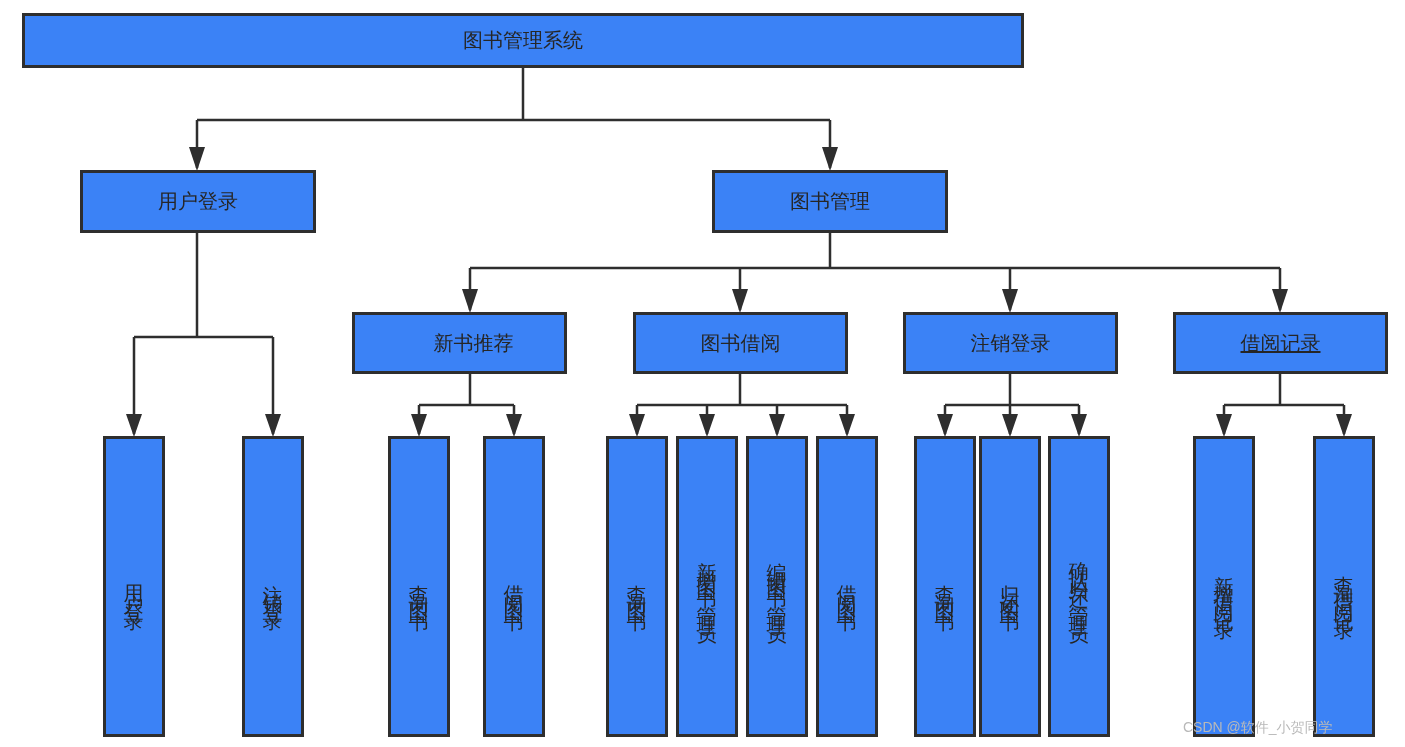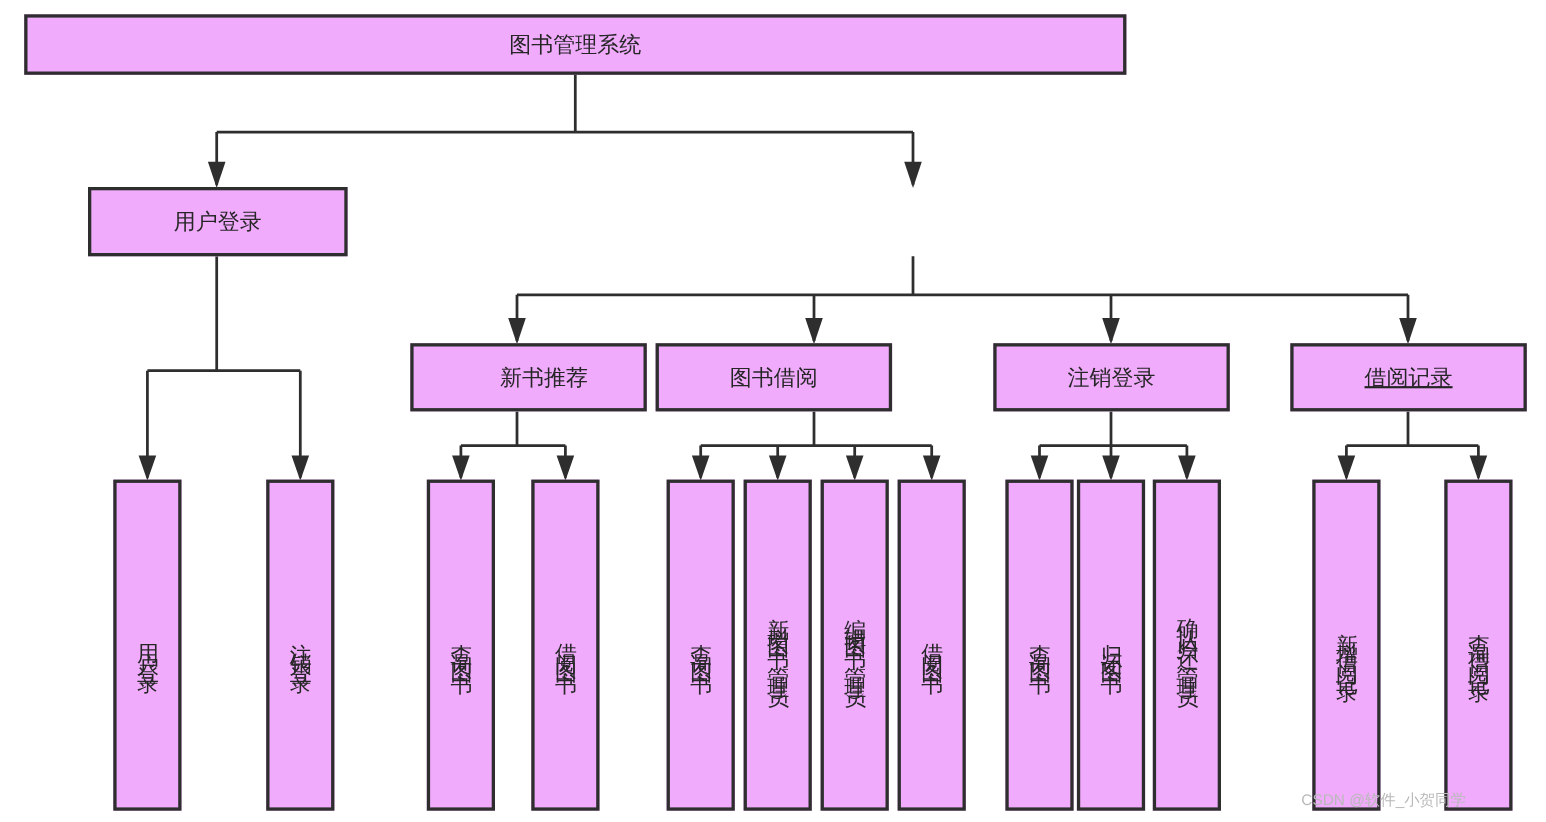--- a/index.html
+++ b/index.html
@@ -13,21 +13,21 @@
   }
   #connectors {
     position: absolute;
     left: 0; top: 0;
     z-index: 1;
   }
   .node {
     position: absolute;
     box-sizing: border-box;
     border: 3px solid #2e2e2e;
-    background: #f0abfc;
+    background: #3b82f6;
     display: flex;
     align-items: center;
     justify-content: center;
     color: #262626;
     font-size: 20px;
     z-index: 2;
   }
   .node.root  { left: 22px;  top: 13px;  width: 1002px; height: 55px; }
   .node.lvl2  { top: 170px; width: 236px; height: 63px; }
   .node.lvl3  { top: 312px; width: 215px; height: 62px; }
@@ -95,25 +95,28 @@
     </g>
   </svg>
 
   <div class="node root">
     <span>图书管理系统</span>
   </div>
 
   <div class="node lvl2" style="left:80px;">
     <span>用户登录</span>
   </div>
+  <div class="node lvl2" style="left:712px;">
+    <span>图书管理</span>
+  </div>
 
-  <div class="node lvl3" style="left:373px;padding-left:28px;">
+  <div class="node lvl3" style="left:352px;padding-left:28px;">
     <span>新书推荐</span>
   </div>
-  <div class="node lvl3" style="left:596px;">
+  <div class="node lvl3" style="left:633px;">
     <span>图书借阅</span>
   </div>
   <div class="node lvl3" style="left:903px;">
     <span>注销登录</span>
   </div>
   <div class="node lvl3" style="left:1173px;text-decoration:underline;">
     <span>借阅记录</span>
   </div>
 
   <div class="node leaf" style="left:103px;">

